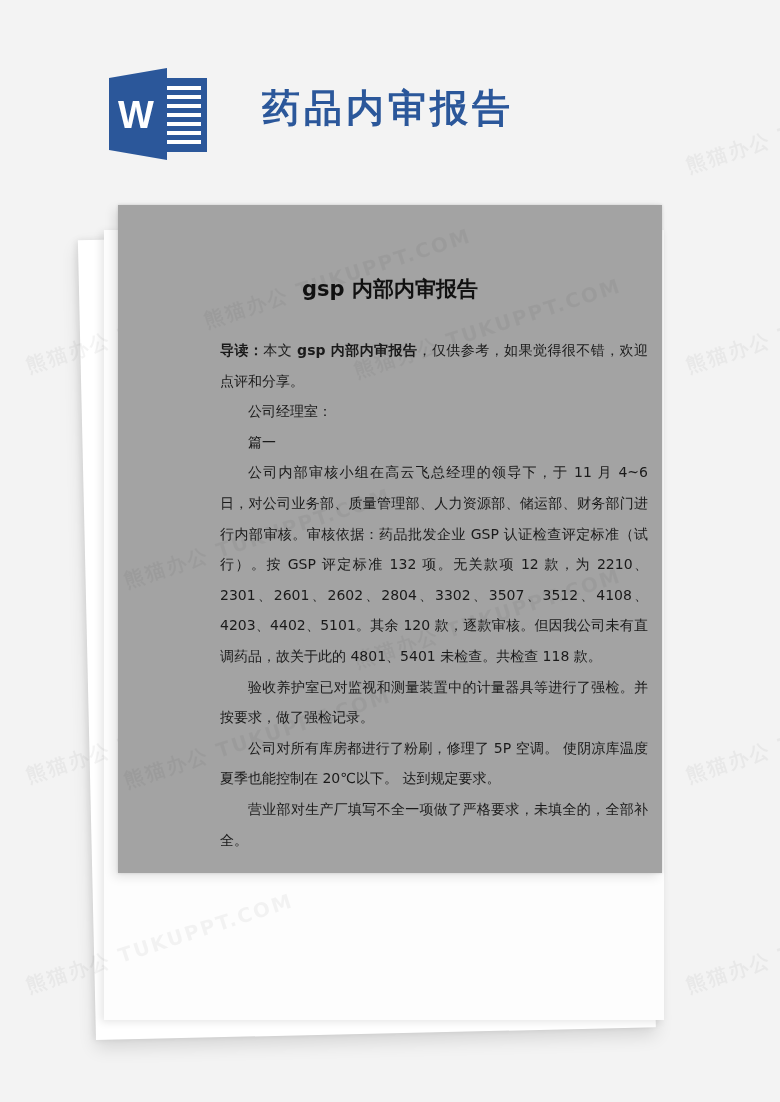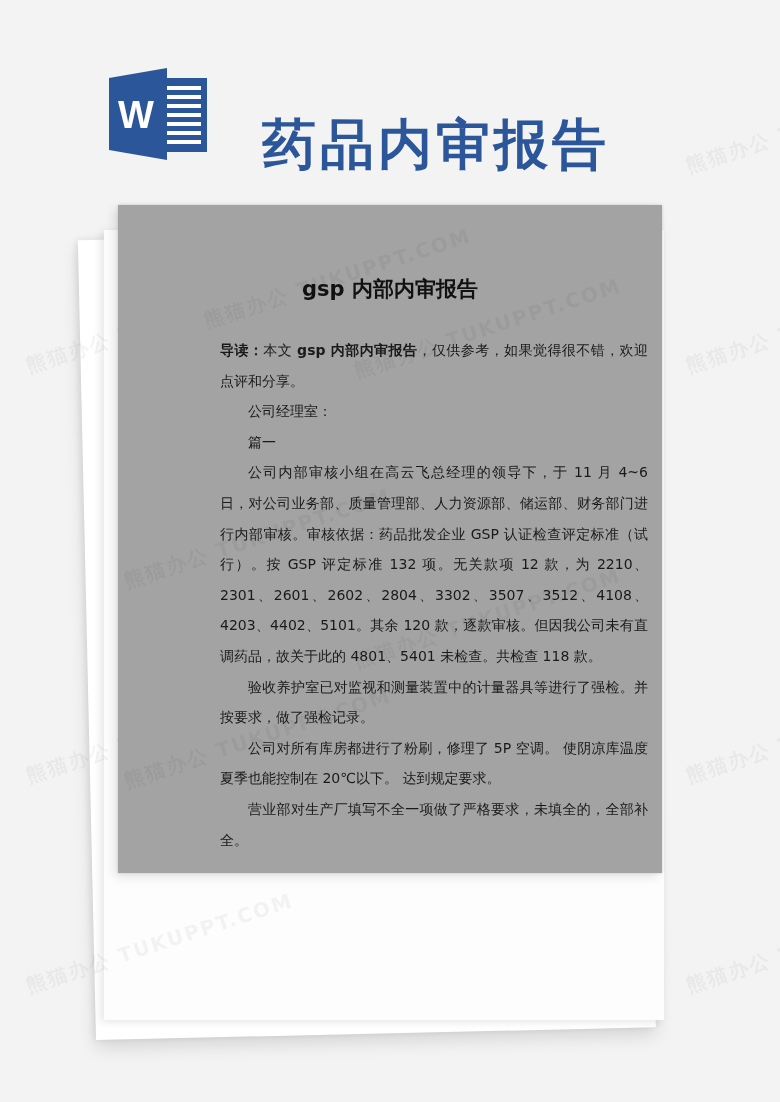--- a/index.html
+++ b/index.html
@@ -5,23 +5,23 @@
   html, body { margin:0; padding:0; }
   body {
     width:780px; height:1102px; overflow:hidden; position:relative;
     background:#f3f3f3;
     font-family:"DejaVu Sans","Liberation Sans",sans-serif;
   }
   .header { position:absolute; left:0; top:0; width:780px; height:190px; }
   .word-icon { position:absolute; left:109px; top:68px; width:100px; height:92px; }
   .header-title {
     position:absolute; left:262px; top:76px;
-    font-family:Liberation Serif, serif;
-    font-size:54px; font-weight:bold; color:#2b579a; letter-spacing:4px;
-    line-height:70px; white-space:nowrap;margin-top:34px;
+    font-family:Liberation Mono, monospace;
+    font-size:38px; font-weight:bold; color:#2b579a; letter-spacing:4px;
+    line-height:70px; white-space:nowrap;
   }
   .sheet-back {
     position:absolute; left:96px; top:240px; width:560px; height:800px;
     background:#fff;
     transform:rotate(-1.3deg); transform-origin:left bottom;
     box-shadow:0 8px 18px rgba(0,0,0,0.12), -2px 0 6px rgba(0,0,0,0.08);
   }
   .sheet-back2 {
     position:absolute; left:104px; top:230px; width:560px; height:790px;
     background:#fdfdfd;

